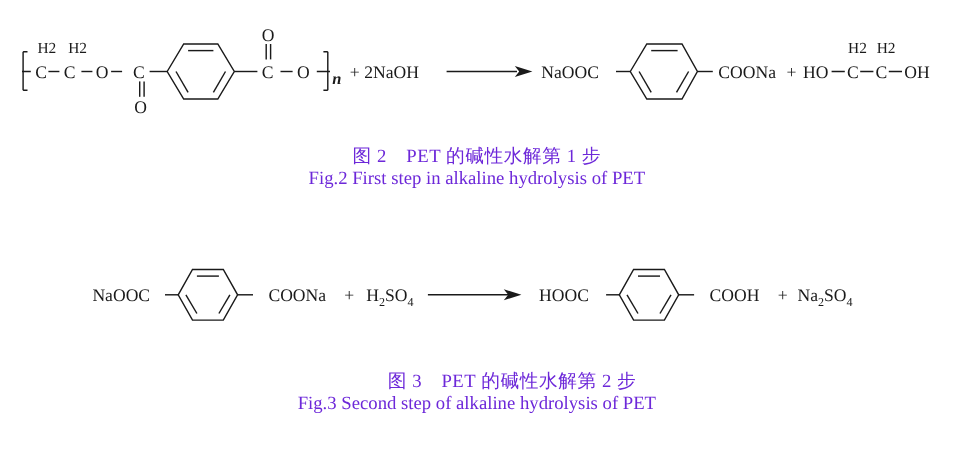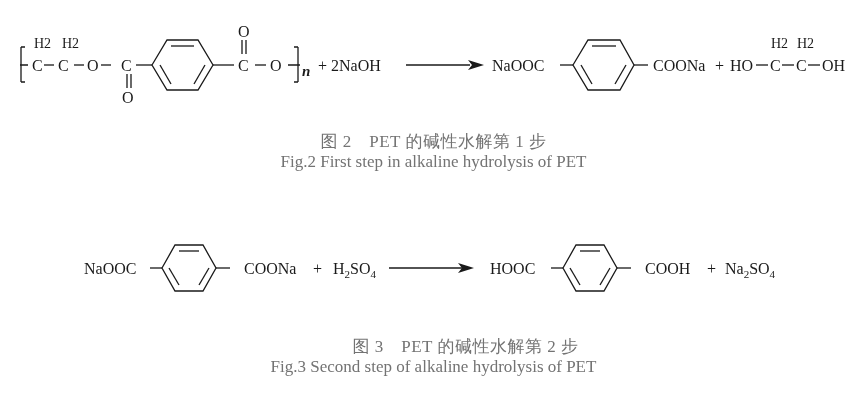--- a/index.html
+++ b/index.html
@@ -1,19 +1,19 @@
 <!DOCTYPE html>
 <html><head>
 <meta charset="utf-8">
 <style>
   html, body { margin:0; padding:0; background:#ffffff; }
   body { width:867px; height:410px; position:relative; overflow:hidden; color:#111; }
   .chem { position:absolute; left:0; top:0; }
   .chem text { font-family:"Liberation Serif", "DejaVu Serif", serif; fill:#1a1a1a; }
-  .caption { position:absolute; left:0; width:867px; text-align:center; font-family:"Liberation Serif","DejaVu Serif",serif; color:#737373; }
+  .caption { position:absolute; left:0; width:867px; text-align:center; font-family:"Liberation Serif","DejaVu Serif",serif; color:#6d28d9; }
   .cap-cn { font-size:17px; letter-spacing:0.5px; }
   .cap-en { font-size:17px; }
 </style>
 </head>
 <body>
 
 <svg class="chem" width="867" height="410" viewBox="0 0 867 410">
   <g stroke="#1a1a1a" stroke-width="1.3" fill="none">
 
     <path d="M20,65 H28 M21,47 V82 M21,47 H25 M21,82 H25"></path>

